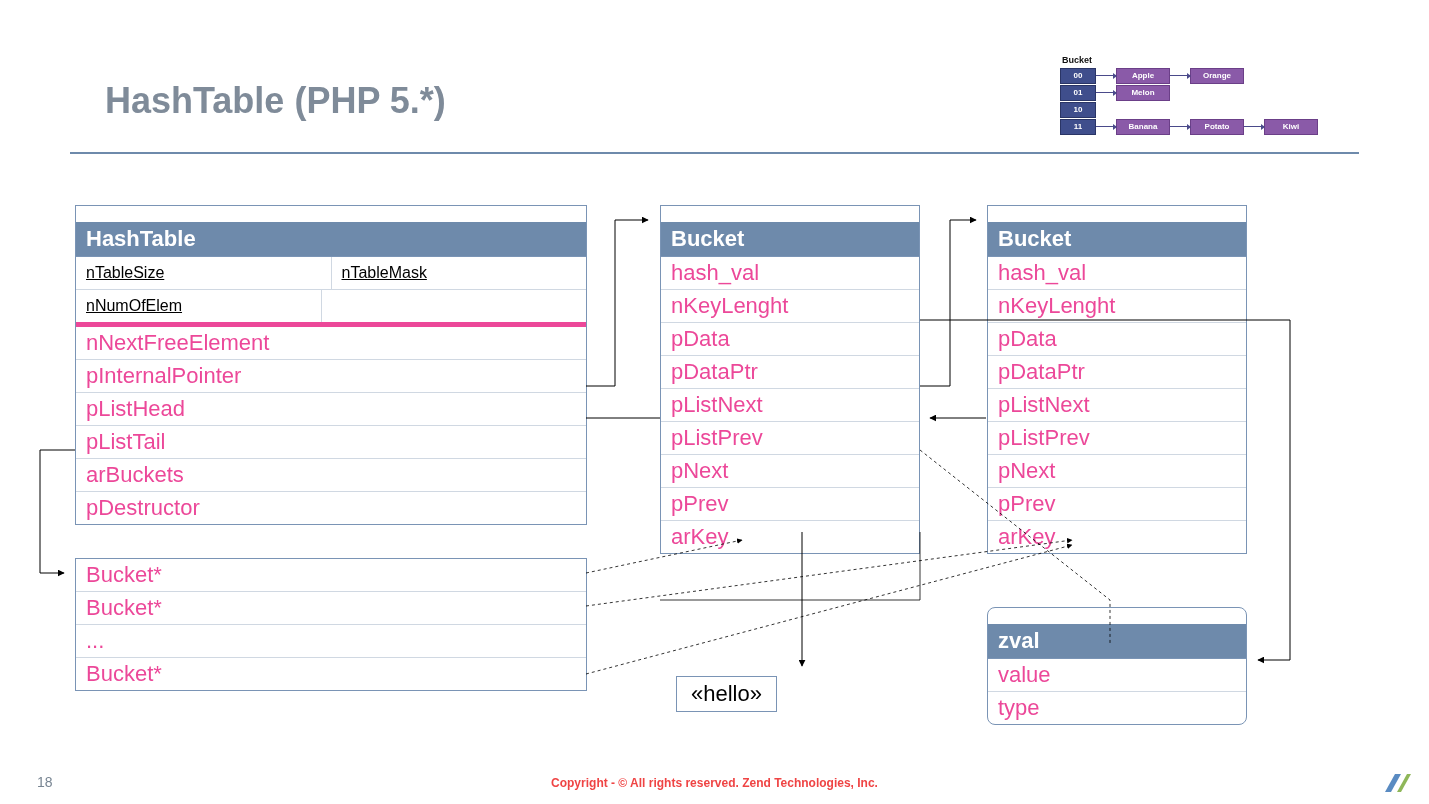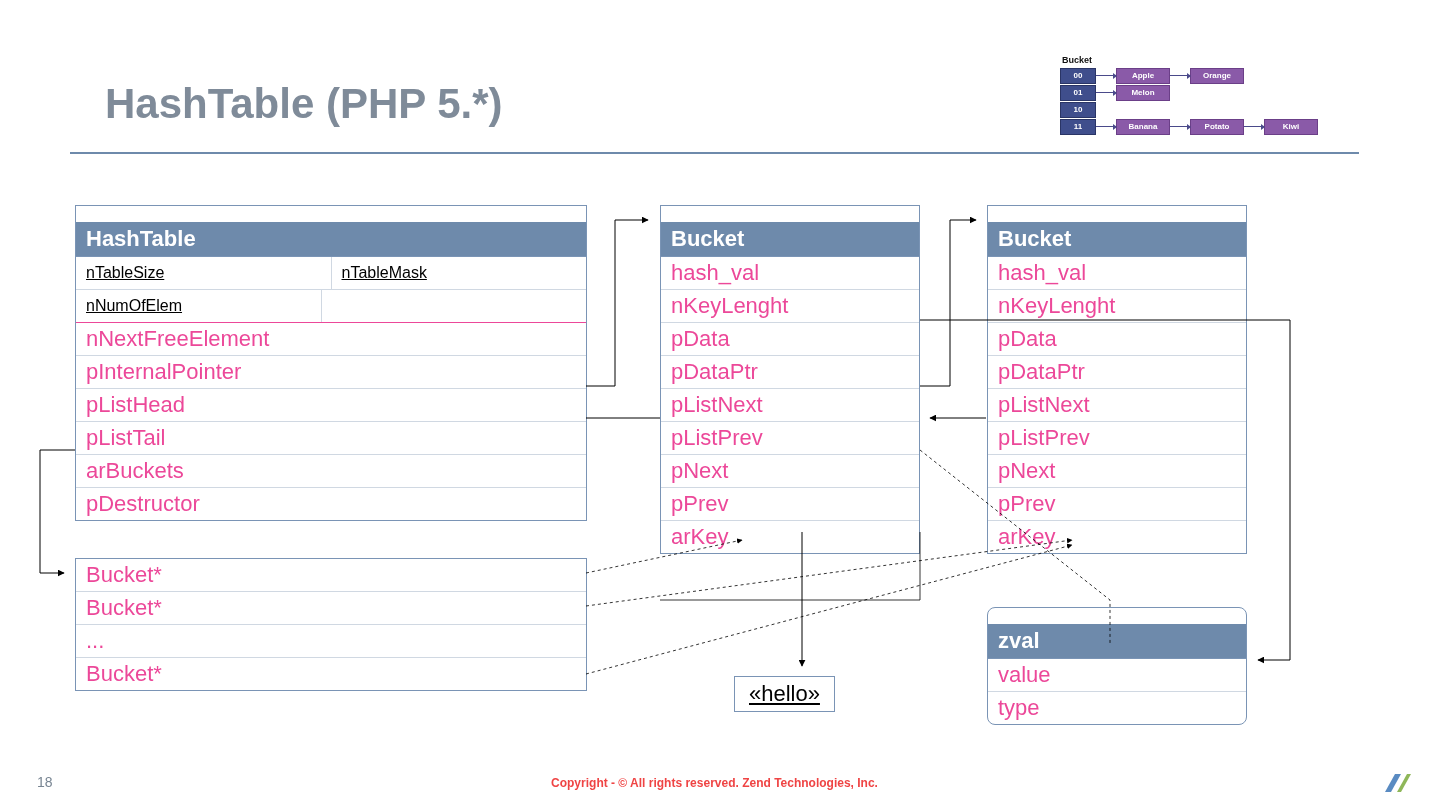--- a/index.html
+++ b/index.html
@@ -9,21 +9,21 @@
     height: 804px;
     background: #ffffff;
     font-family: "Segoe UI", Arial, sans-serif;
     overflow: hidden;
     position: relative;
   }
   .title {
     position: absolute;
     left: 105px;
     top: 80px;
-    font-size: 42px;
+    font-size: 36px;
     font-weight: 600;
     color: #7f8b99;
     letter-spacing: 0px;
   }
   .hr {
     position: absolute;
     left: 70px;
     right: 70px;
     top: 152px;
     height: 2px;
@@ -146,21 +146,21 @@
     <div class="box">Kiwi</div>
   </div>
 </div>
 
 <div class="struct" style="left:75px; top:205px; width:510px;">
   <div class="struct-header">HashTable</div>
   <div class="field-split" style="border-bottom:1px solid #d0d8e2;">
     <div>nTableSize</div>
     <div>nTableMask</div>
   </div>
-  <div class="field-split" style="border-bottom:1px solid #ec4899;gap:19px;">
+  <div class="field-split" style="border-bottom:5px solid #ec4899;gap:19px;">
     <div>nNumOfElem</div>
     <div></div>
   </div>
   <div class="field">nNextFreeElement</div>
   <div class="field">pInternalPointer</div>
   <div class="field">pListHead</div>
   <div class="field">pListTail</div>
   <div class="field">arBuckets</div>
   <div class="field">pDestructor</div>
 </div>
@@ -191,21 +191,21 @@
   <div class="field">arKey</div>
 </div>
 
 <div class="struct" style="left:75px; top:558px; width:510px;">
   <div class="field">Bucket*</div>
   <div class="field">Bucket*</div>
   <div class="field">...</div>
   <div class="field">Bucket*</div>
 </div>
 
-<div class="hello" style="left:734px; top:676px;text-decoration:underline;">«hello»</div>
+<div class="hello" style="left:676px; top:676px;">«hello»</div>
 
 <div class="struct" style="left:987px; top:607px; width:258px;border-radius:8px;">
   <div class="struct-header">zval</div>
   <div class="field">value</div>
   <div class="field">type</div>
 </div>
 
 <div class="pagenum">18</div>
 <div class="copyright">Copyright - © All rights reserved. Zend Technologies, Inc.</div>
 <div class="logo">

